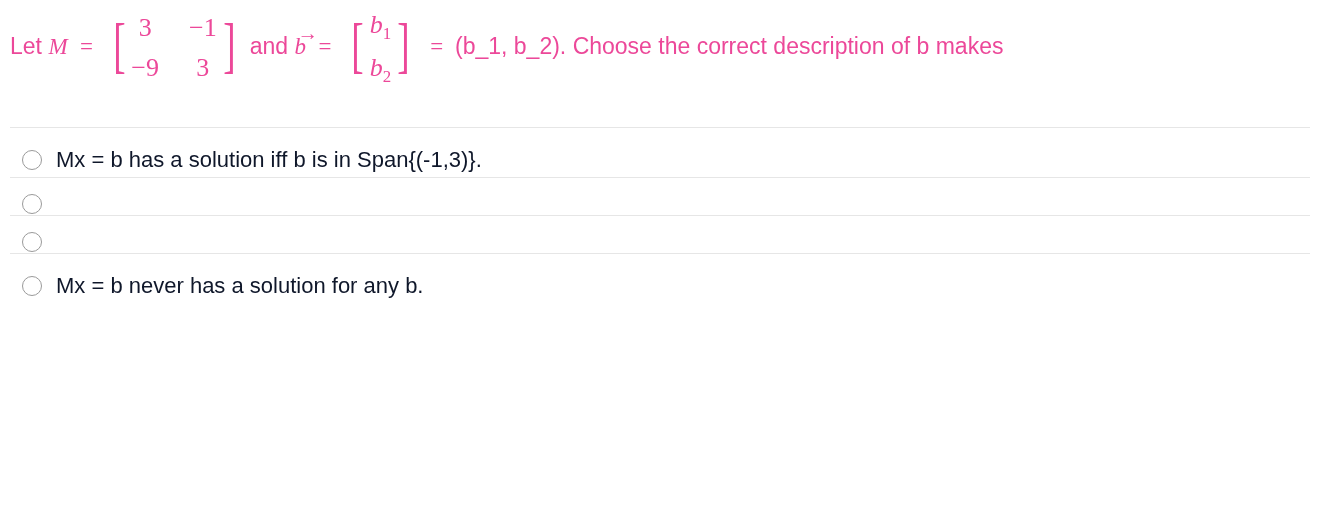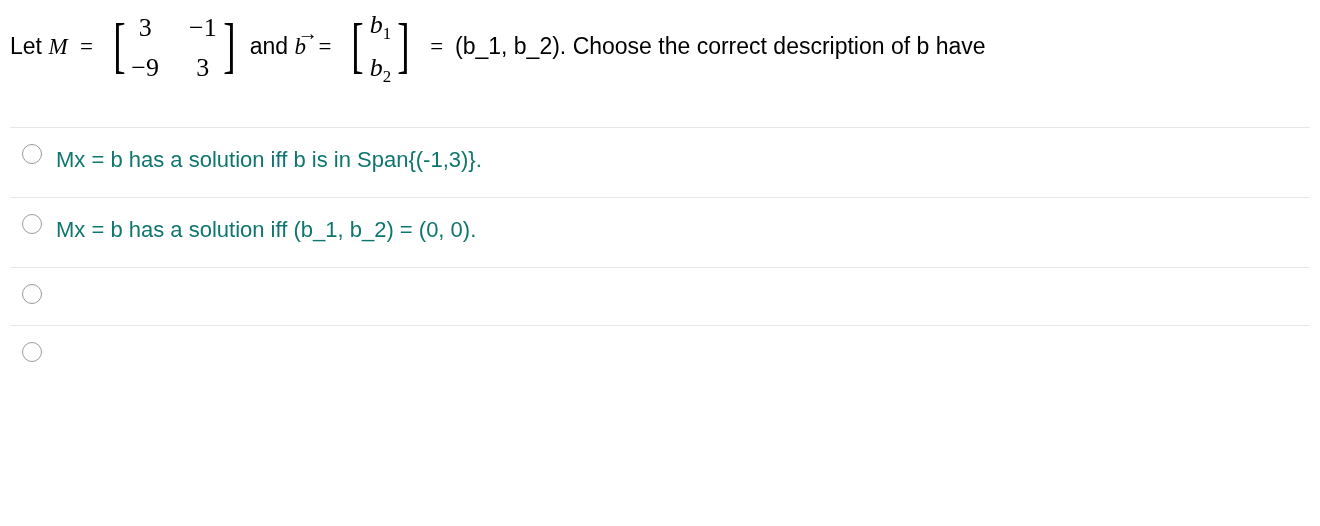--- a/index.html
+++ b/index.html
@@ -10,21 +10,21 @@
     font-family: "Segoe UI", "Helvetica Neue", Arial, sans-serif;
     color: #3a3a3a;
     font-size: 23px;
     line-height: 1.45;
   }
   .wrap {
     padding: 6px 10px 8px 10px;
   }
   .question {
     font-size: 23px;
-    color: #000000;
+    color: #ec4899;
   }
   .mi { font-family: "Times New Roman", serif; font-style: italic; }
   .up { font-family: "Times New Roman", serif; font-style: normal; }
   .matrix {
     display: inline-flex;
     align-items: center;
     vertical-align: middle;
     margin: 0 4px;
   }
   .bracket {
@@ -60,26 +60,26 @@
     font-size: 0.9em;
     font-style: normal;
   }
   .eq { margin: 0 6px; }
   .options {
     margin-top: 38px;
     border-top: 1px solid #e6e6e6;
   }
   .option {
     display: flex;
-    align-items: flex-start;
+    align-items: center;
     border-bottom: 1px solid #e6e6e6;
-    padding: 16px 0 21px 0;
+    padding: 16px 0 1px 0;
     gap: 14px;
     font-size: 22px;
-    color: #0f766e;
+    color: #0f172a;
   }
   .option:last-child { border-bottom: none; }
   .radio {
     width: 20px;
     height: 20px;
     border: 1.5px solid #9a9a9a;
     border-radius: 50%;
     flex: 0 0 auto;
     margin-left: 12px;
     background: #fff;
@@ -125,33 +125,33 @@
           <span>b</span><span class="sub">1</span>
         </span>
         <span class="c mi">
           <span>b</span><span class="sub">2</span>
         </span>
       </span>
       <span class="bracket">]</span>
     </span>
 
     <span class="up eq"> = </span>
-    <span>(b_1, b_2). Choose the correct description of b have</span>
+    <span>(b_1, b_2). Choose the correct description of b makes</span>
   </div>
 
   <div class="options">
     <div class="option">
       <span class="radio"></span>
       <span class="opt-text">Mx = b has a solution iff b is in Span{(-1,3)}.</span>
     </div>
     <div class="option">
       <span class="radio"></span>
-      <span class="opt-text">Mx = b has a solution iff (b_1, b_2) = (0, 0).</span>
     </div>
     <div class="option">
       <span class="radio"></span>
     </div>
     <div class="option">
       <span class="radio"></span>
+      <span class="opt-text">Mx = b never has a solution for any b.</span>
     </div>
   </div>
 
 </div>
 
 </body></html>

